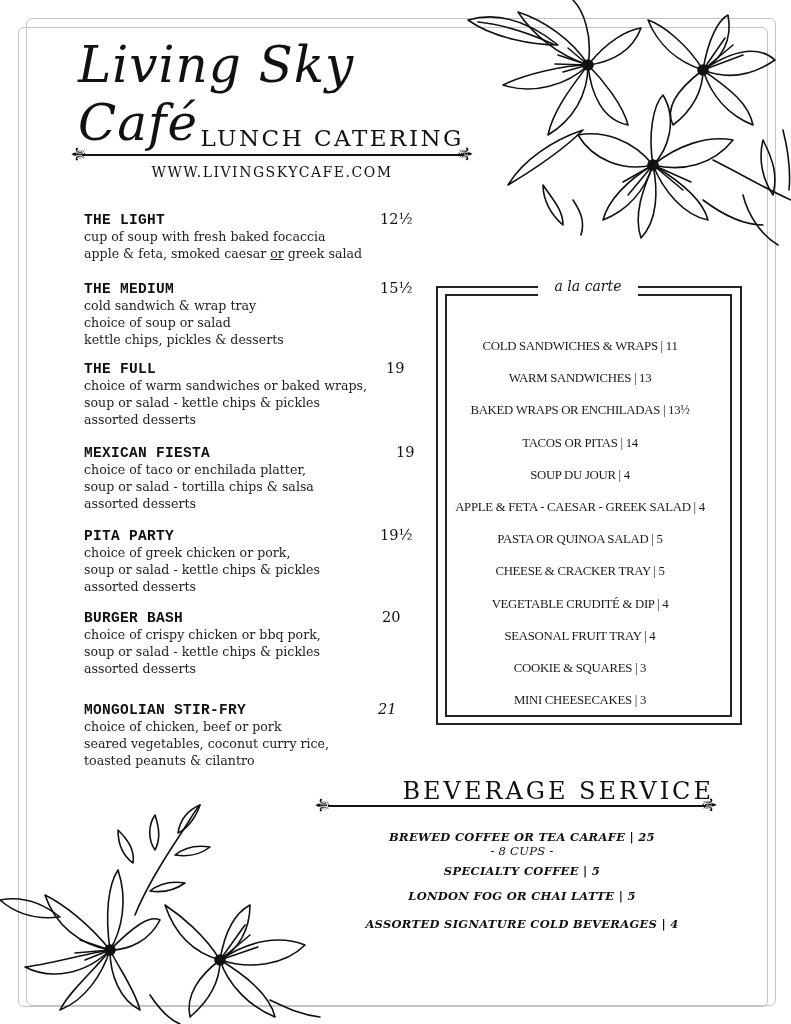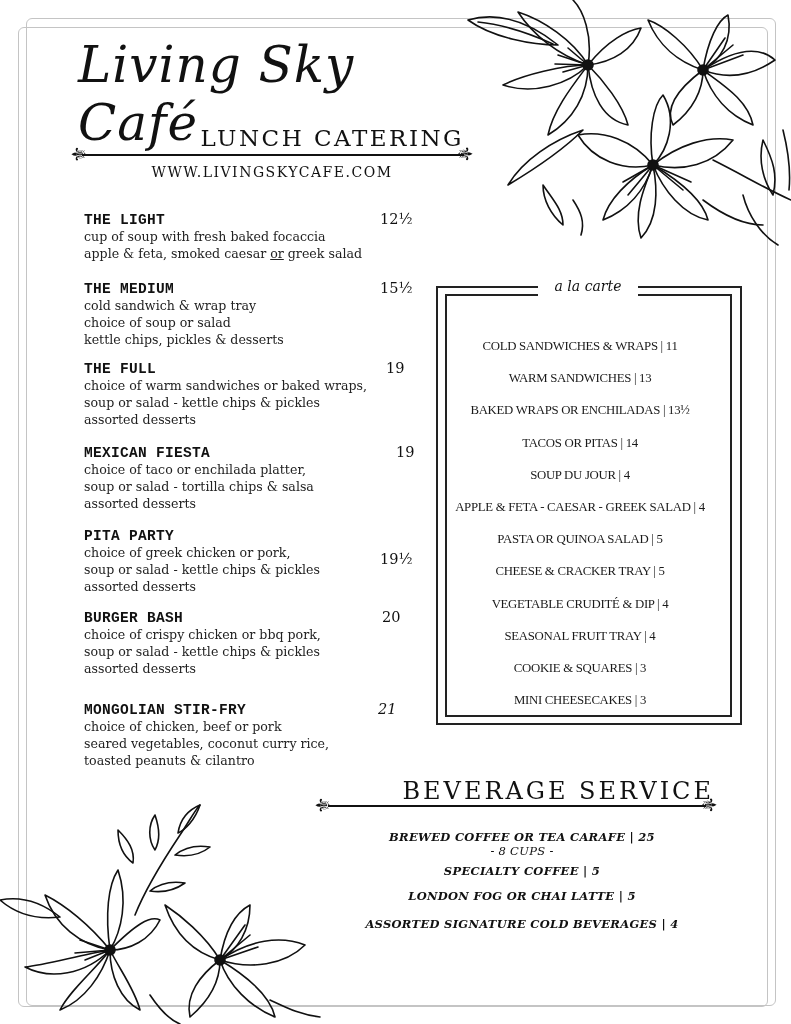--- a/index.html
+++ b/index.html
@@ -156,21 +156,21 @@
 <div class="package" style="top:444px;">
   <div class="name">MEXICAN FIESTA</div>
   <div class="price" style="left:292px;margin-left:20px;">19</div>
   <div class="desc">choice of taco or enchilada platter,
 soup or salad - tortilla chips &amp; salsa
 assorted desserts</div>
 </div>
 
 <div class="package" style="top:527px;">
   <div class="name">PITA PARTY</div>
-  <div class="price" style="left:296px;margin-top:24px;">19½</div>
+  <div class="price" style="left:296px;">19½</div>
   <div class="desc">choice of greek chicken or pork,
 soup or salad - kettle chips &amp; pickles
 assorted desserts</div>
 </div>
 
 <div class="package" style="top:609px;">
   <div class="name">BURGER BASH</div>
   <div class="price" style="left:298px;">20</div>
   <div class="desc">choice of crispy chicken or bbq pork,
 soup or salad - kettle chips &amp; pickles

